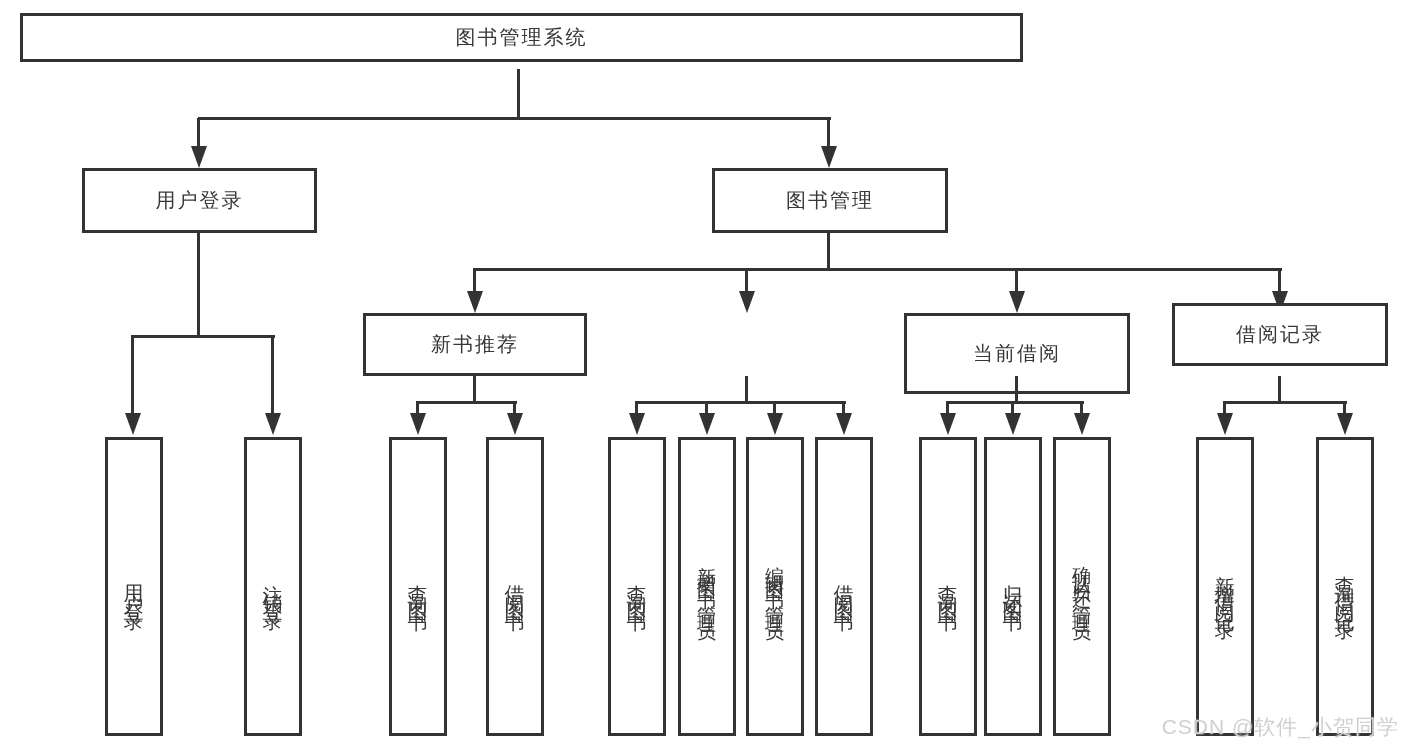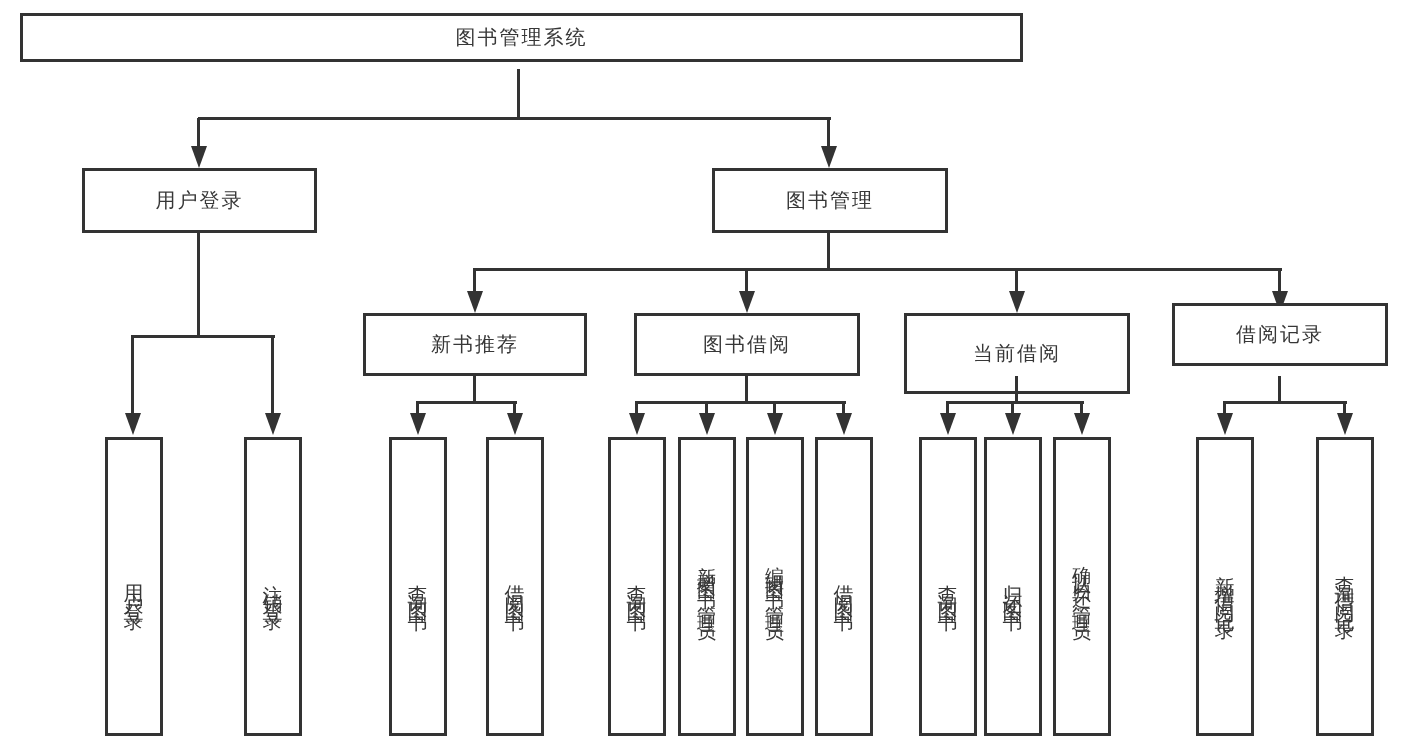--- a/index.html
+++ b/index.html
@@ -93,23 +93,20 @@
   <div class="vl" style="left:745px;top:269px;height:23px;"></div>
   <div class="arrow" style="left:739px;top:291px;"></div>
   <div class="vl" style="left:1015px;top:269px;height:23px;"></div>
   <div class="arrow" style="left:1009px;top:291px;"></div>
   <div class="vl" style="left:1278px;top:269px;height:23px;"></div>
   <div class="arrow" style="left:1272px;top:291px;"></div>
 
   <div class="box h-box" style="left:363px;top:313px;width:224px;height:63px;">
     <span>新书推荐</span>
   </div>
-  <div class="box h-box" style="left:634px;top:313px;width:226px;height:63px;">
-    <span>图书借阅</span>
-  </div>
   <div class="box h-box" style="left:904px;top:313px;width:226px;height:81px;">
     <span>当前借阅</span>
   </div>
   <div class="box h-box" style="left:1172px;top:303px;width:216px;height:63px;">
     <span>借阅记录</span>
   </div>
 
   <div class="vl" style="left:473px;top:376px;height:27px;"></div>
   <div class="vl" style="left:745px;top:376px;height:27px;"></div>
   <div class="vl" style="left:1015px;top:376px;height:27px;"></div>
@@ -180,14 +177,15 @@
     <span>确认归还（管理员）</span>
   </div>
 
   <div class="box v-box" style="left:1196px;top:437px;width:58px;height:299px;">
     <span>新增借阅记录</span>
   </div>
   <div class="box v-box" style="left:1316px;top:437px;width:58px;height:299px;">
     <span>查询借阅记录</span>
   </div>
 
+  <div class="watermark">CSDN @软件_小贺同学</div>
 
 </div>
 
 </body></html>

